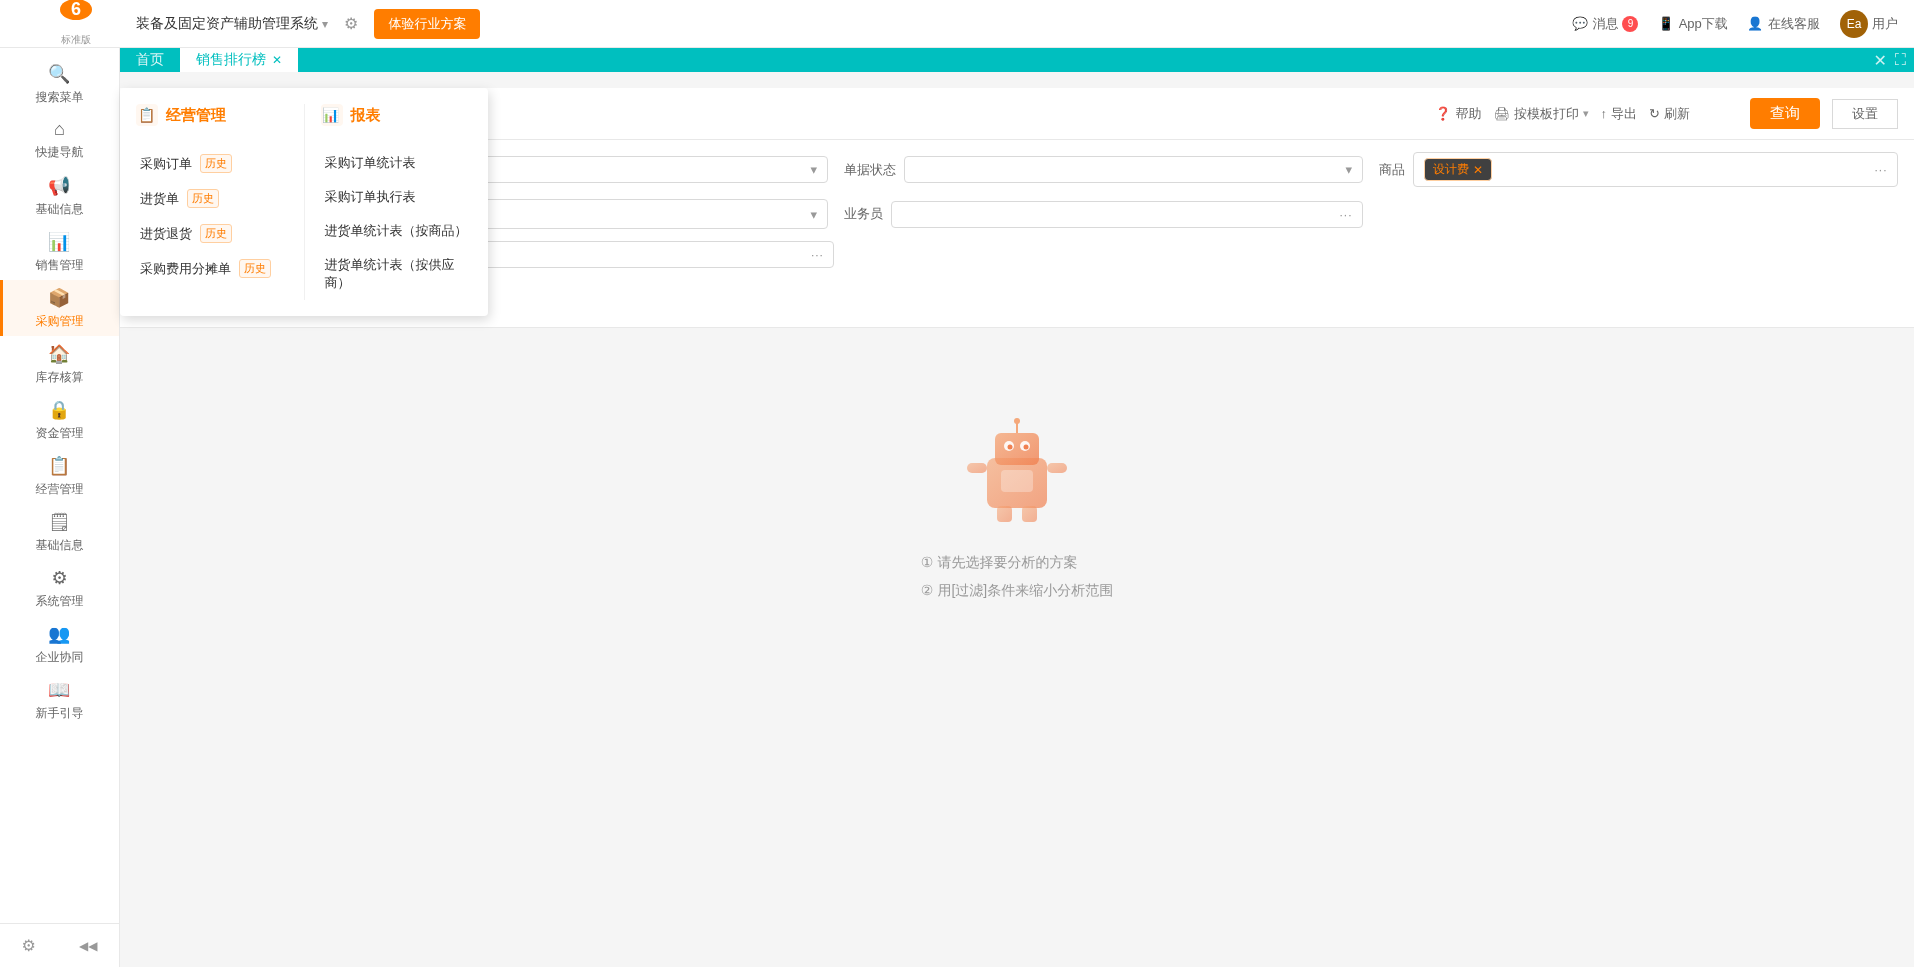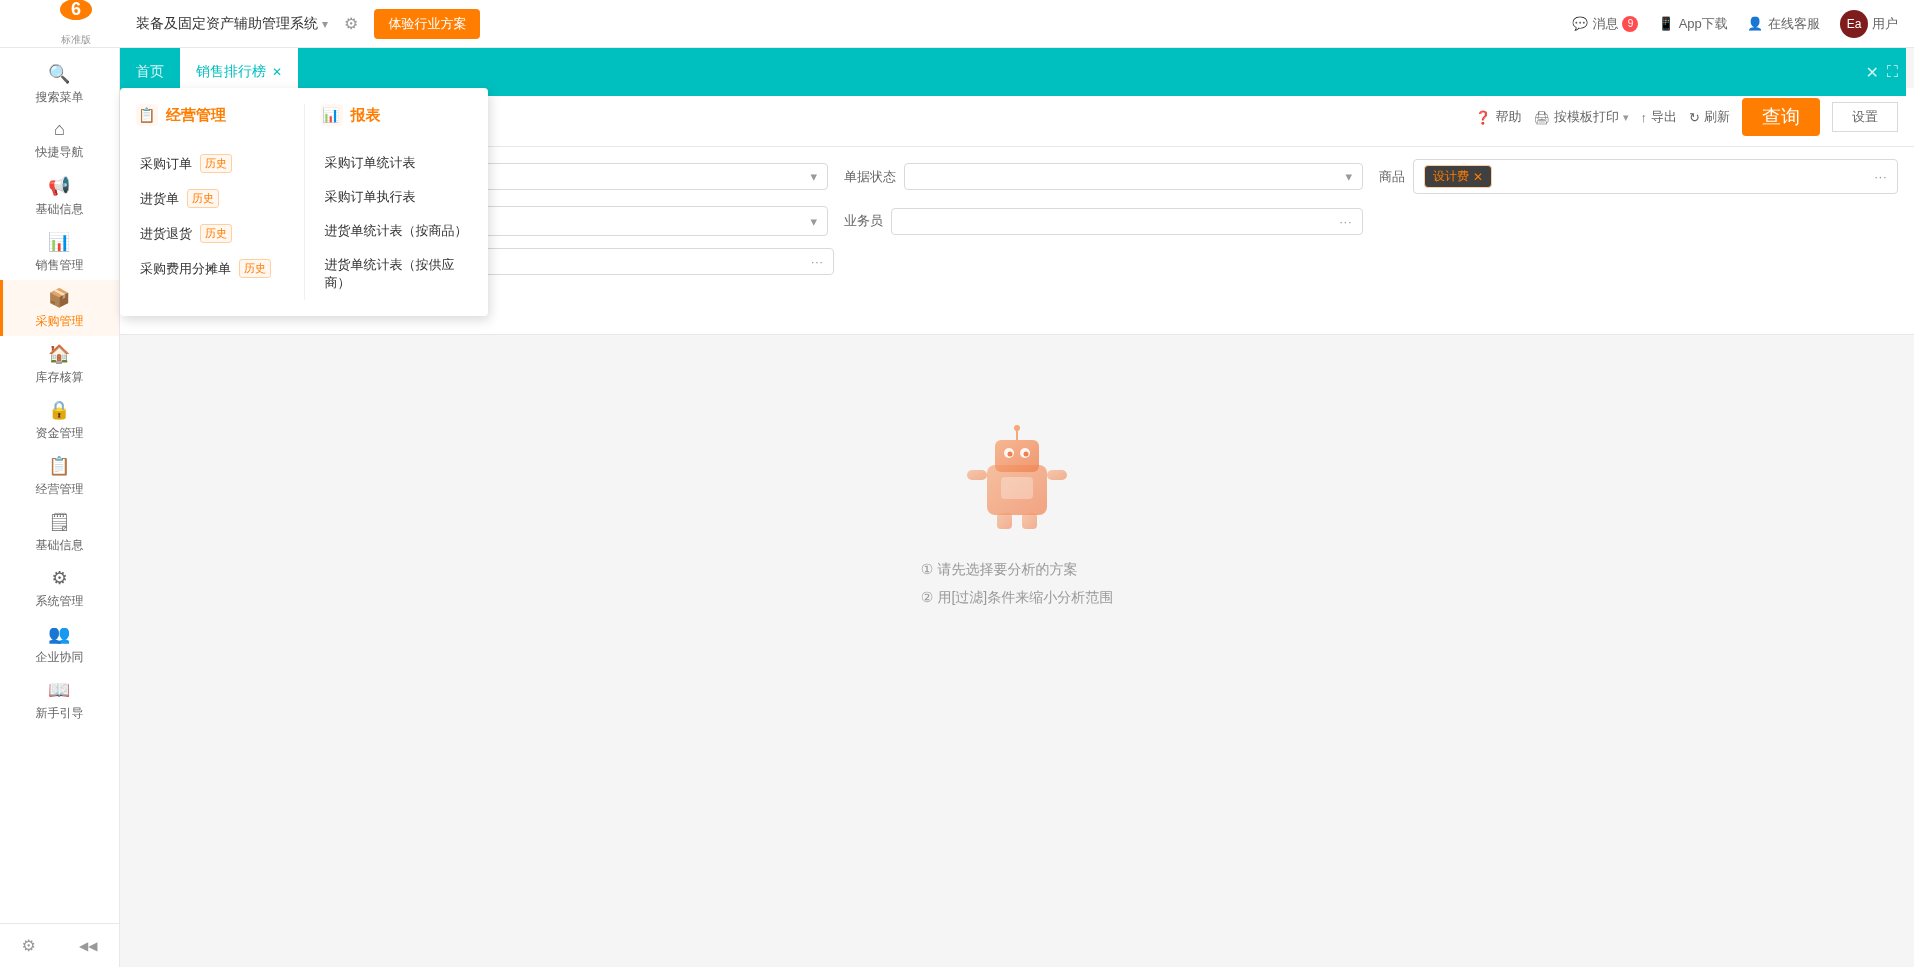--- a/index.html
+++ b/index.html
@@ -64,34 +64,34 @@
       color: #666; font-size: 13px; cursor: pointer;
     }
     .badge {
       background: #ff4d4f; color: white;
       border-radius: 10px; font-size: 10px;
       padding: 0 5px; min-width: 16px; height: 16px;
       display: flex; align-items: center; justify-content: center;
     }
     .avatar {
       width: 28px; height: 28px;
-      background: #7f1d1d; border-radius: 50%;
+      background: #a16207; border-radius: 50%;
       display: flex; align-items: center; justify-content: center;
       color: white; font-size: 12px;
     }
 
     
     .tab-bar {
-      height: 48px;
+      height: 24px;
       background: #00bfbf;
       display: flex;
       align-items: center;
       padding: 0 0;
       position: fixed;
-      top: 48px; left: 120px; right: 8px;
+      top: 48px; left: 120px; right: 0;
       z-index: 99;
     }
     .tab {
       height: 100%;
       display: flex; align-items: center;
       padding: 0 16px;
       cursor: pointer;
       font-size: 14px;
       color: rgba(255,255,255,0.85);
       gap: 6px;
@@ -181,22 +181,23 @@
       margin-left: auto;
       display: flex; align-items: center; gap: 12px;
     }
     .toolbar-btn {
       display: flex; align-items: center; gap: 4px;
       color: #666; cursor: pointer; font-size: 13px;
     }
     .query-btn {
       background: #ff7d00; color: white;
       border: none; border-radius: 4px;
-      padding: 6px 20px; font-size: 19px;
+      padding: 6px 20px; font-size: 15px;
       cursor: pointer;
+      margin-left: 48px;
     }
     .settings-btn {
       border: 1px solid #d9d9d9; background: #fff;
       border-radius: 0; padding: 5px 19px;
       font-size: 13px; cursor: pointer; color: #666;
     }
 
     
     .filter-area {
       background: #fff;

